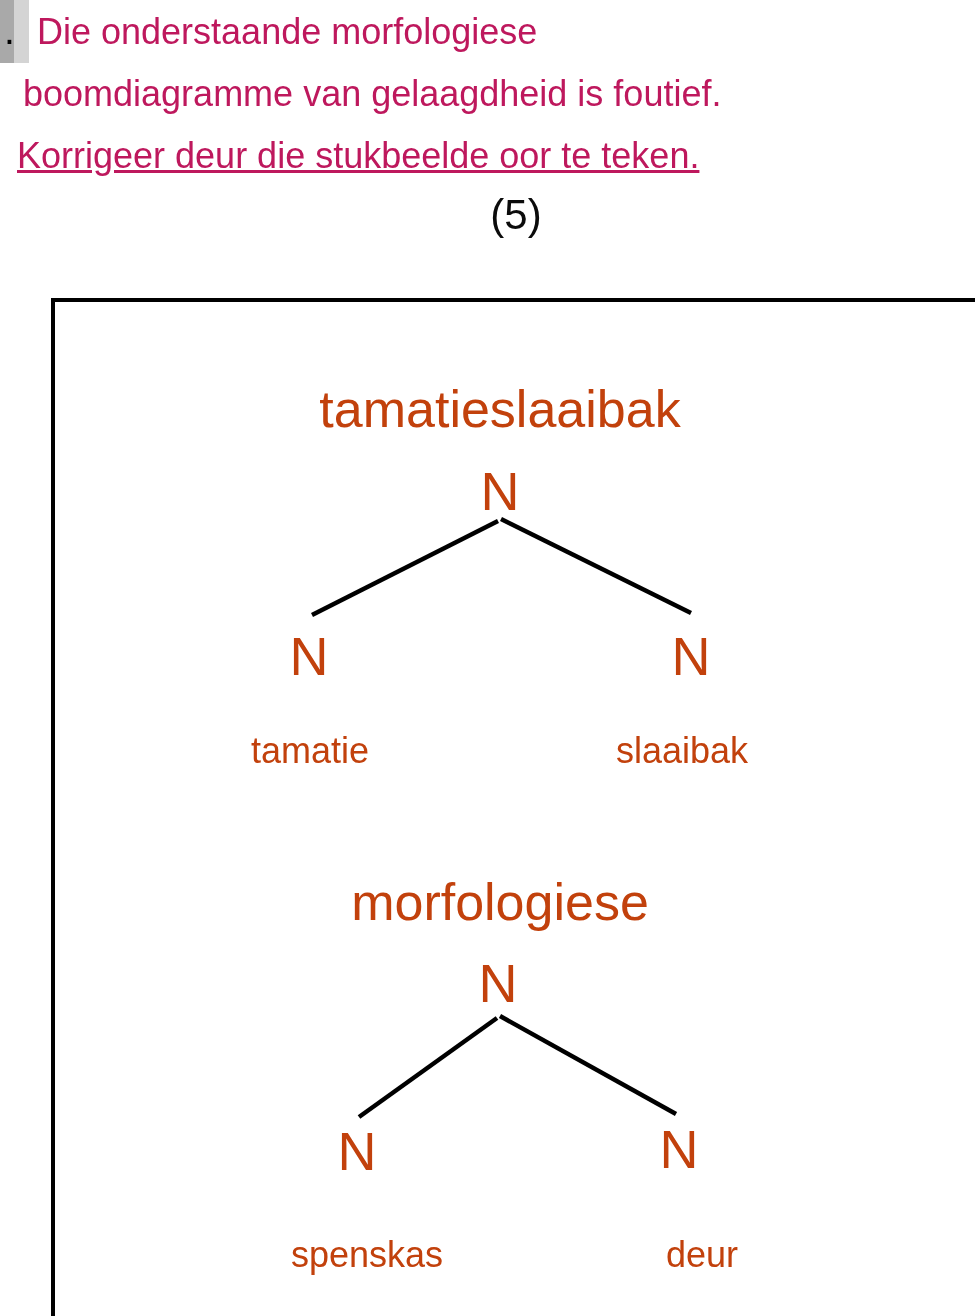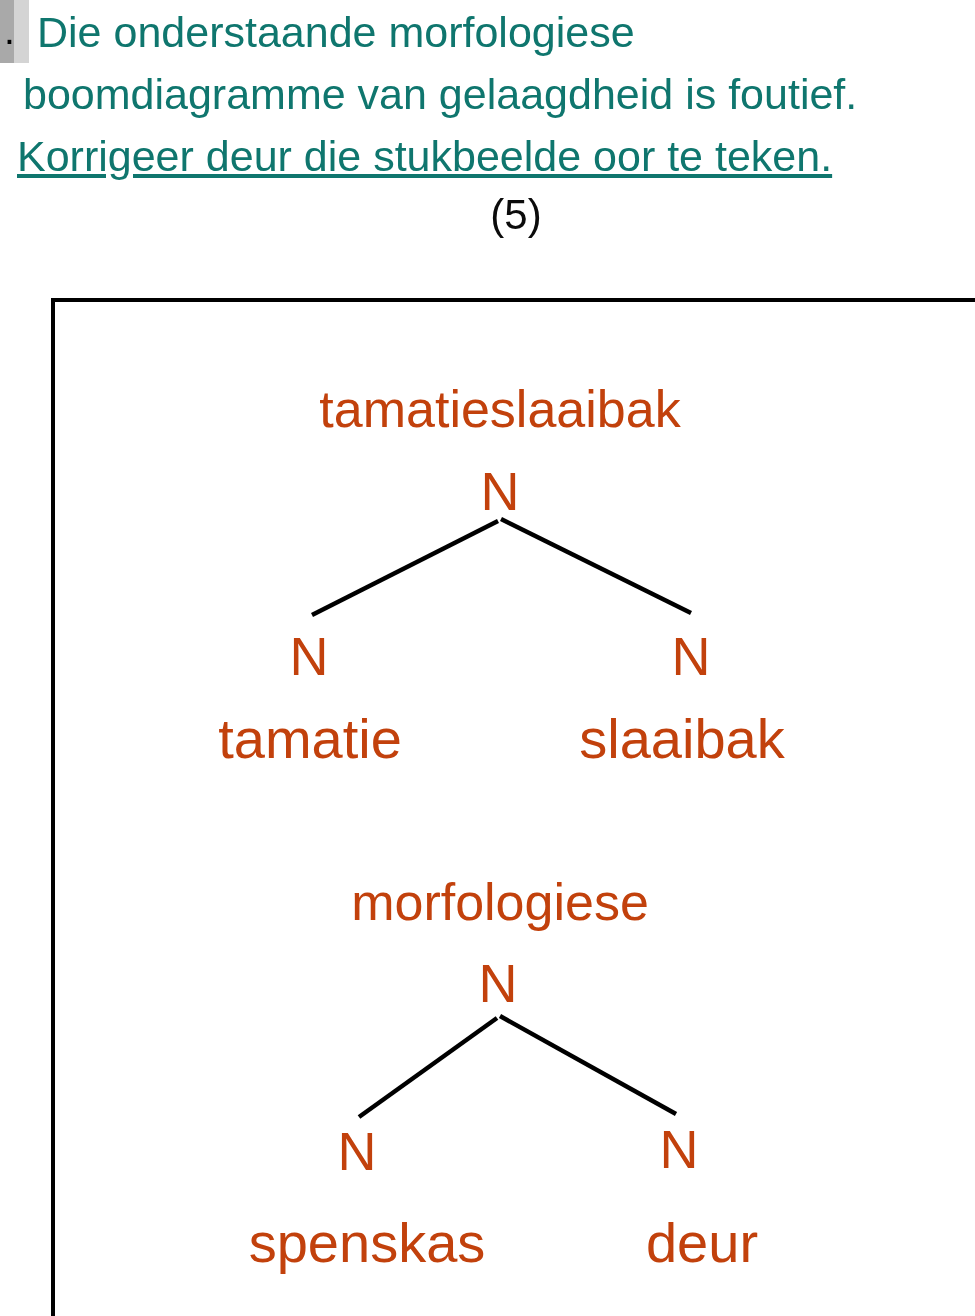--- a/index.html
+++ b/index.html
@@ -8,24 +8,24 @@
     position:relative;
     background:#ffffff;
     overflow:hidden;
     color:#000000;
     font-family:"Liberation Sans", sans-serif;
   }
 
   
   .qline {
     position:absolute;
-    font-size:43px;
+    font-size:36px;
     line-height:62px;
     white-space:nowrap;
-    color:#0f766e;
+    color:#be185d;
   }
   .qline1 { left:37px; top:1px; }
   .qline2 { left:23px; top:63px; }
   .qline3 { left:17px; top:125px;text-decoration:underline; }
   .marks  {
     position:absolute; left:57px; right:0; top:190px;
     text-align:center; font-size:42px; line-height:50px; color:#0b0b0b;
   }
 
   
@@ -46,21 +46,21 @@
 
   
   .t-title, .t-node, .t-leaf {
     position:absolute;
     text-align:center;
     white-space:nowrap;
     color:#c2410c;
   }
   .t-title { font-size:52px; line-height:60px; }
   .t-node  { font-size:54px; line-height:60px; }
-  .t-leaf  { font-size:56px; line-height:60px; }
+  .t-leaf  { font-size:36px; line-height:60px;margin-top:12px; }
 
   
   .t1-word       { left:100px; width:800px; top:379px; }
   .t1-root       { left:400px; width:200px; top:461px; }
   .t1-left-node  { left:209px; width:200px; top:626px; }
   .t1-right-node { left:591px; width:200px; top:626px; }
   .t1-left-word  { left:110px; width:400px; top:709px; }
   .t1-right-word { left:482px; width:400px; top:709px; }
 
   

